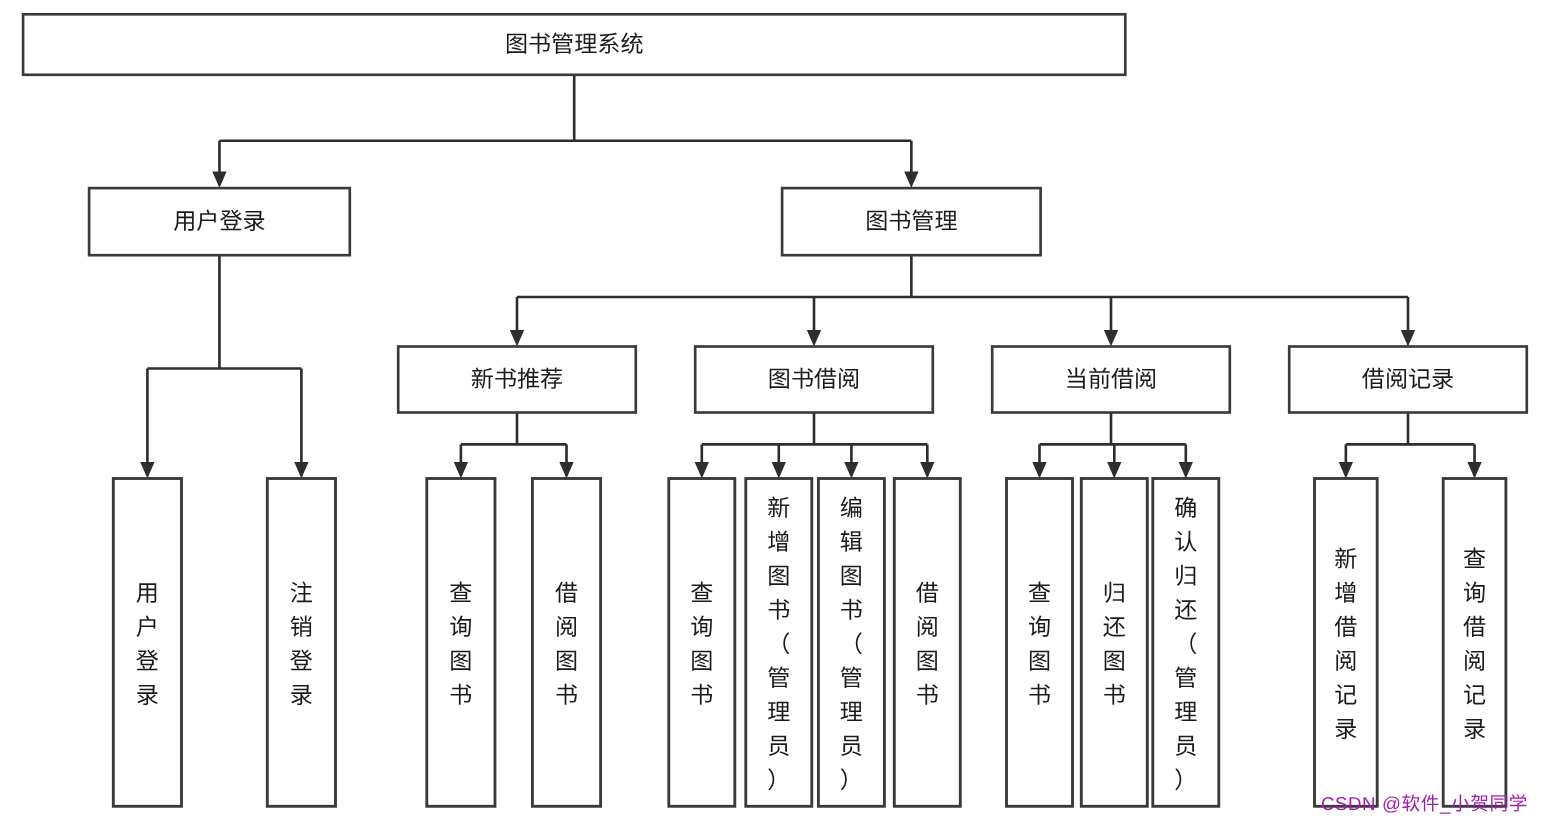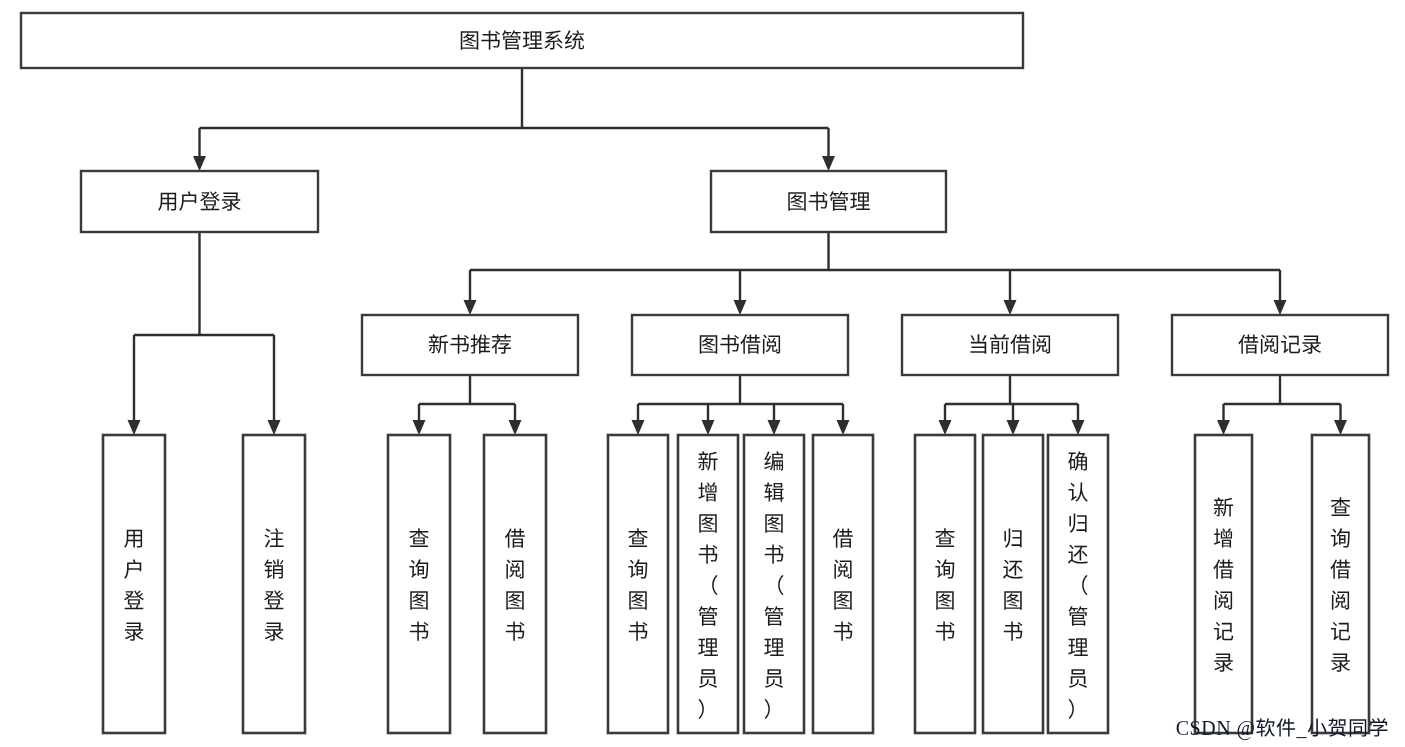--- a/index.html
+++ b/index.html
@@ -54,23 +54,23 @@
   .node-label-v {
     fill: #1b1b1b;
     font-family: "DejaVu Sans", "Liberation Sans", sans-serif;
     font-size: 21px;
     text-anchor: middle;
   }
   .watermark {
     position: absolute;
     right: 16px;
     bottom: 6px;
-    font-family: Liberation Serif, serif;
-    font-size: 20px;
-    color: #0f172a;
+    font-family: Liberation Sans, sans-serif;
+    font-size: 17px;
+    color: #a21caf;
     letter-spacing: 0.5px;
     white-space: nowrap;
     user-select: none;
   }
 </style>
 </head>
 <body>
 
 <div id="diagram-root">
   <svg class="diagram-canvas" id="diagram-canvas" viewBox="0 0 1405 747">

